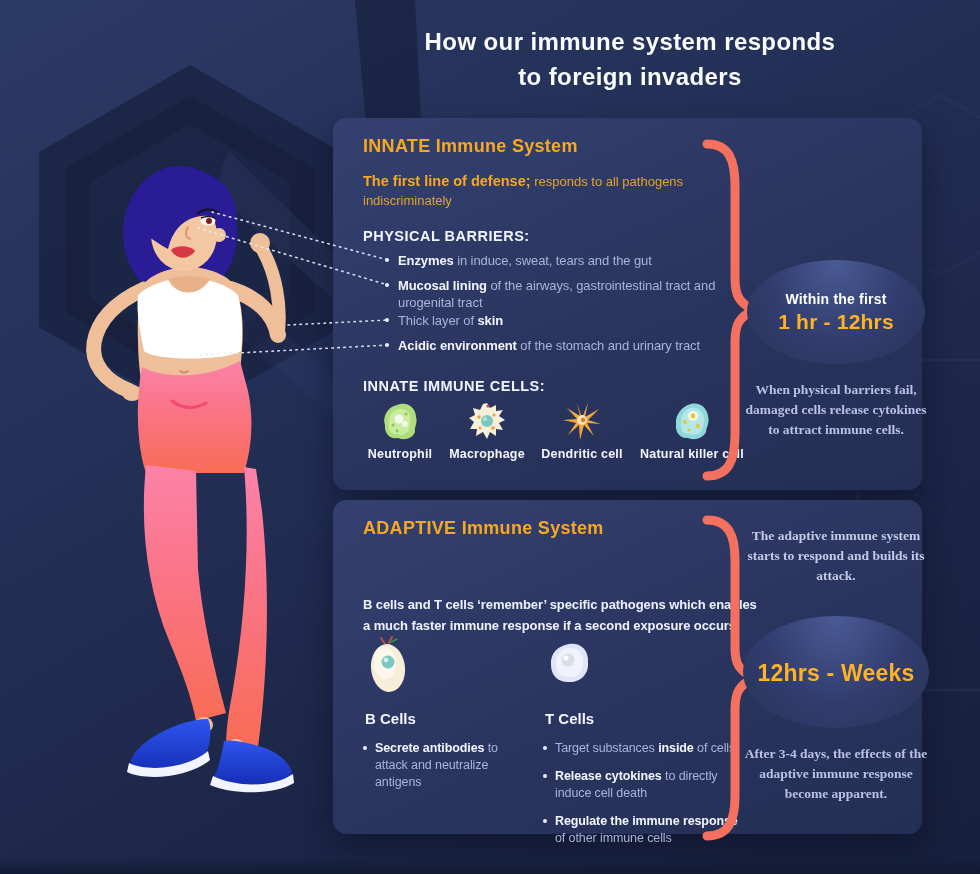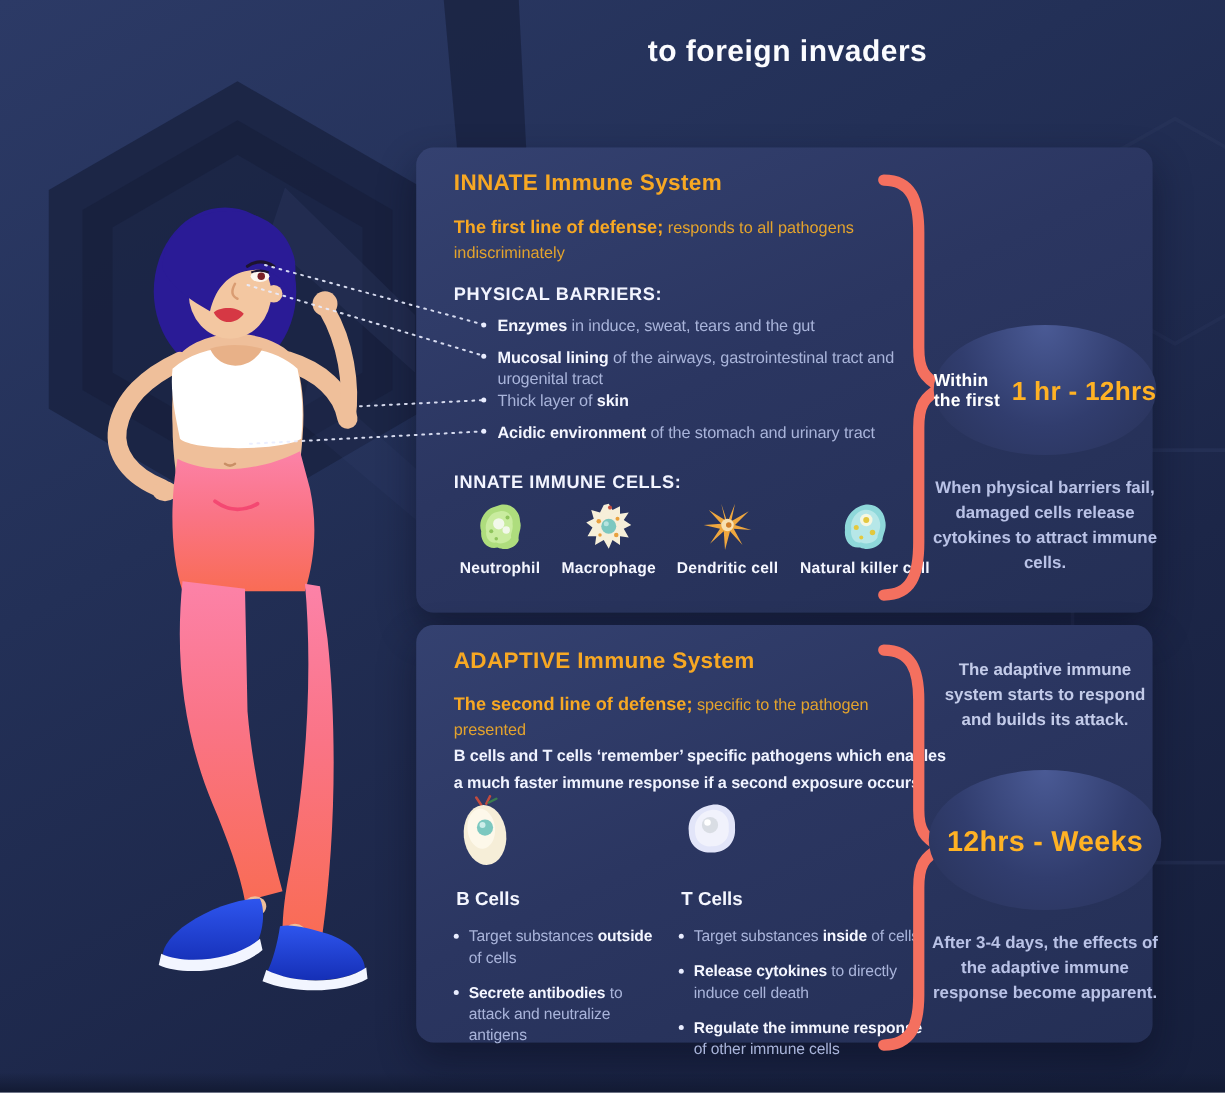--- a/index.html
+++ b/index.html
@@ -34,25 +34,25 @@
   .t-reg{color:#a9b4da;}
   .t-bold{color:#f4f6ff;font-weight:800;}
   
   .cells-row{position:absolute;left:26px;top:282px;display:flex;}
   .cell-item{display:flex;flex-direction:column;align-items:center;}
   .cell-label{margin-top:5px;font-size:12.5px;font-weight:800;color:#f4f6ff;letter-spacing:.2px;white-space:nowrap;}
   
   .time-ellipse{
     position:absolute;border-radius:50%;
     background:radial-gradient(ellipse at 50% 0%,#4a5a95 0%,#313d6e 55%,#283258 100%);
-    display:flex;flex-direction:row;align-items:center;justify-content:center;
+    display:flex;flex-direction:column;align-items:center;justify-content:center;
   }
   .time-lead{font-size:14px;font-weight:800;color:#ffffff;letter-spacing:.2px;}
   .time-range{font-size:21px;font-weight:800;color:#ffb224;margin-top:3px;letter-spacing:.2px;white-space:nowrap;}
-  .time-note{position:absolute;text-align:center;font-weight:800;font-size:13.5px;line-height:20px;color:#b9c2e6;}
+  .time-note{position:absolute;text-align:center;font-weight:800;font-size:13.5px;line-height:20px;color:#b9c2e6;font-family:Liberation Serif, serif;}
   
   .description{position:absolute;left:30px;top:94px;font-size:13px;font-weight:800;color:#f0f3ff;line-height:21px;letter-spacing:-.1px;}
   .description span{display:block;white-space:nowrap;}
   .cell-col{position:absolute;top:136px;}
   #b-col{left:30px;width:168px;}
   #t-col{left:210px;width:196px;}
   .col-label{font-size:15px;font-weight:800;color:#f4f6ff;margin:8px 0 0 2px;}
   .col-bullets{margin-top:13px;}
   .col-bullets .row{display:flex;gap:8px;margin-bottom:11px;}
   .col-bullets .bullet-text{font-size:12.5px;line-height:17px;}
@@ -69,20 +69,21 @@
   <polygon points="190,65 341,152 341,327 190,415 39,327 39,152" fill="#1a2342" opacity="0.85"></polygon>
   <polygon points="190,110 302,175 302,305 190,370 78,305 78,175" fill="none" stroke="#151d38" stroke-width="24" opacity="0.55"></polygon>
   <polygon points="355,0 415,0 421,120 368,145" fill="#1a2342" opacity="0.85"></polygon>
   <polygon points="228,150 332,252 332,298 214,192" fill="#3a4876" opacity="0.22"></polygon>
   <polygon points="248,300 352,392 352,432 238,336" fill="#3a4876" opacity="0.14"></polygon>
   <rect x="858" y="360" width="210" height="330" rx="18" fill="none" stroke="#3a4774" stroke-width="3" opacity="0.25"></rect>
   <polygon points="940,95 1020,140 1020,230 940,275 860,230 860,140" fill="none" stroke="#3a4774" stroke-width="3" opacity="0.15"></polygon>
 </svg>
 
 <div class="page-title">
+  <span>How our immune system responds</span>
   <span>to foreign invaders</span>
 </div>
 
 <svg id="woman" width="330" height="650" viewBox="0 0 330 650">
   <defs>
     <linearGradient id="legg" x1="0" y1="0" x2="0" y2="1">
       <stop offset="0" stop-color="#fc82a8"></stop>
         <stop offset="0.45" stop-color="#fa7486"></stop>
         <stop offset="1" stop-color="#f96c55"></stop>
     </linearGradient>
@@ -228,45 +229,38 @@
 
   <div class="time-ellipse" style="left:414px;top:142px;width:178px;height:104px;">
     <div class="time-lead">Within the first</div>
     <div class="time-range">1 hr - 12hrs</div>
   </div>
   <div class="time-note" style="left:412px;top:262px;width:182px;">When physical barriers fail, damaged cells release cytokines to attract immune cells.</div>
 </div>
 
 <div class="panel" id="adaptive-panel">
   <div class="panel-heading">ADAPTIVE Immune System</div>
-  <div class="tagline">
-    <b>The second line of defense;</b><span> specific to the pathogen presented</span>
-  </div>
   <div class="description">
     <span>B cells and T cells ‘remember’ specific pathogens which enables</span>
     <span>a much faster immune response if a second exposure occurs.</span>
   </div>
 
   <div class="cell-col" id="b-col">
     <svg width="52" height="62" viewBox="0 0 52 62">
       <path d="M22 8 l -4 -6 M26 7 l 3 -6" stroke="#c34b3e" stroke-width="2" fill="none" stroke-linecap="round"></path>
       <path d="M28 6 l 6 -3" stroke="#3a7d4f" stroke-width="2" fill="none" stroke-linecap="round"></path>
       <ellipse cx="25" cy="32" rx="17" ry="24" fill="#f6eed8" transform="rotate(-6 25 32)"></ellipse>
       <ellipse cx="22" cy="27" rx="11" ry="16" fill="#fdf8ea" transform="rotate(-6 22 27)"></ellipse>
       <circle cx="25" cy="26" r="6.5" fill="#7cc8c0"></circle>
         <circle cx="23" cy="24" r="2.4" fill="#cdeeea"></circle>
     </svg>
     <div class="col-label">B Cells</div>
     <div class="col-bullets">
       <div class="row">
         <span class="dot"></span>
-        <span class="bullet-text"><span class="t-reg">Target substances </span><span class="t-bold">outside</span><span class="t-reg"> of cells</span></span>
-      </div>
-      <div class="row">
-        <span class="dot"></span>
         <span class="bullet-text"><span class="t-bold">Secrete antibodies</span><span class="t-reg"> to attack and neutralize antigens</span></span>
       </div>
     </div>
   </div>
 
   <div class="cell-col" id="t-col">
     <svg width="52" height="62" viewBox="0 0 52 62">
       <path d="M26 8 C37 6 46 14 45 26 C46 38 38 46 27 46 C16 47 8 40 8 29 C7 17 15 10 26 8 Z" fill="#e2e5f9"></path>
       <path d="M26 12 C34 11 41 17 40 26 C41 35 35 41 27 41 C19 42 13 37 13 29 C12 20 18 13 26 12 Z" fill="#f1f2fc"></path>
       <circle cx="25" cy="24" r="6.5" fill="#d9dde4"></circle>

